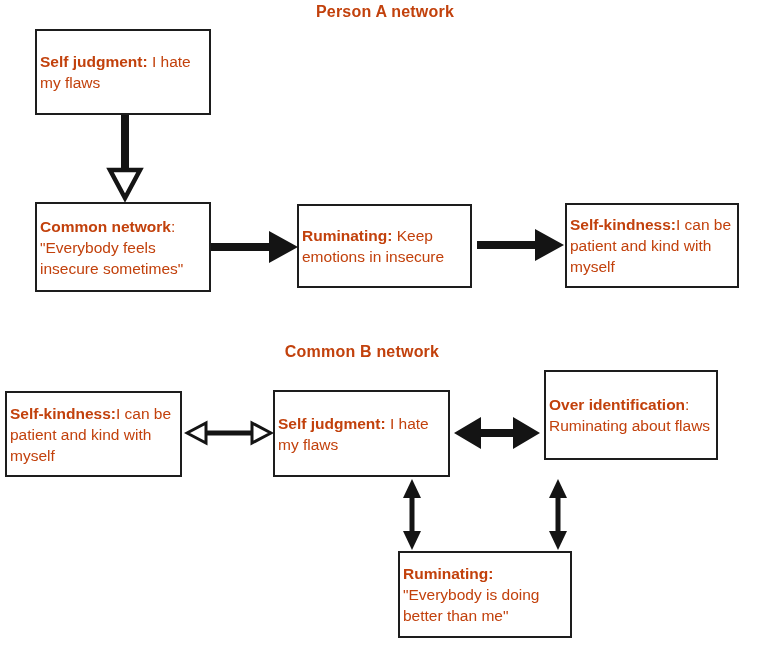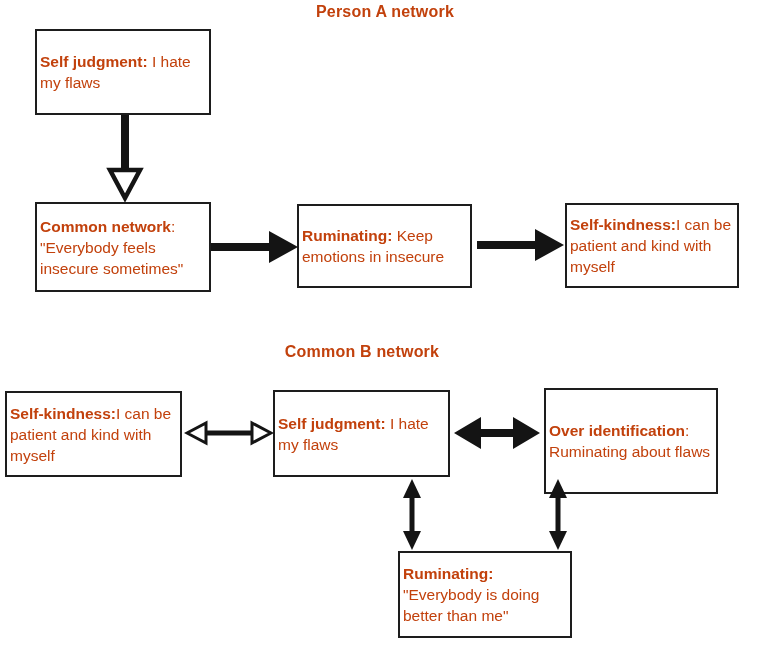--- a/index.html
+++ b/index.html
@@ -80,21 +80,21 @@
   <div class="net-title" style="left:262px; top:343px; width:200px;">Common B network</div>
 
   <div class="node" style="left:5px; top:391px; width:177px; height:86px;">
     <p><b>Self-kindness:</b><span>I can be patient and kind with myself</span></p>
   </div>
 
   <div class="node" style="left:273px; top:390px; width:177px; height:87px;">
     <p><b>Self judgment:</b><span> I hate my flaws</span></p>
   </div>
 
-  <div class="node" style="left:544px; top:388px; width:174px; height:106px;">
+  <div class="node" style="left:544px; top:370px; width:174px; height:90px;">
     <p><b>Over identification</b><span>: Ruminating about flaws</span></p>
   </div>
 
   <div class="node" style="left:398px; top:551px; width:174px; height:87px;">
     <p><b>Ruminating:</b><span> "Everybody is doing better than me"</span></p>
   </div>
 
   <svg class="edge" style="left:184px; top:419px;" width="90" height="28" viewBox="0 0 90 28" aria-hidden="true">
     <rect class="ink" x="19" y="11.5" width="52" height="5"></rect>
     <polygon class="hollow" stroke-width="3" points="3,14 22,4 22,24"></polygon>

